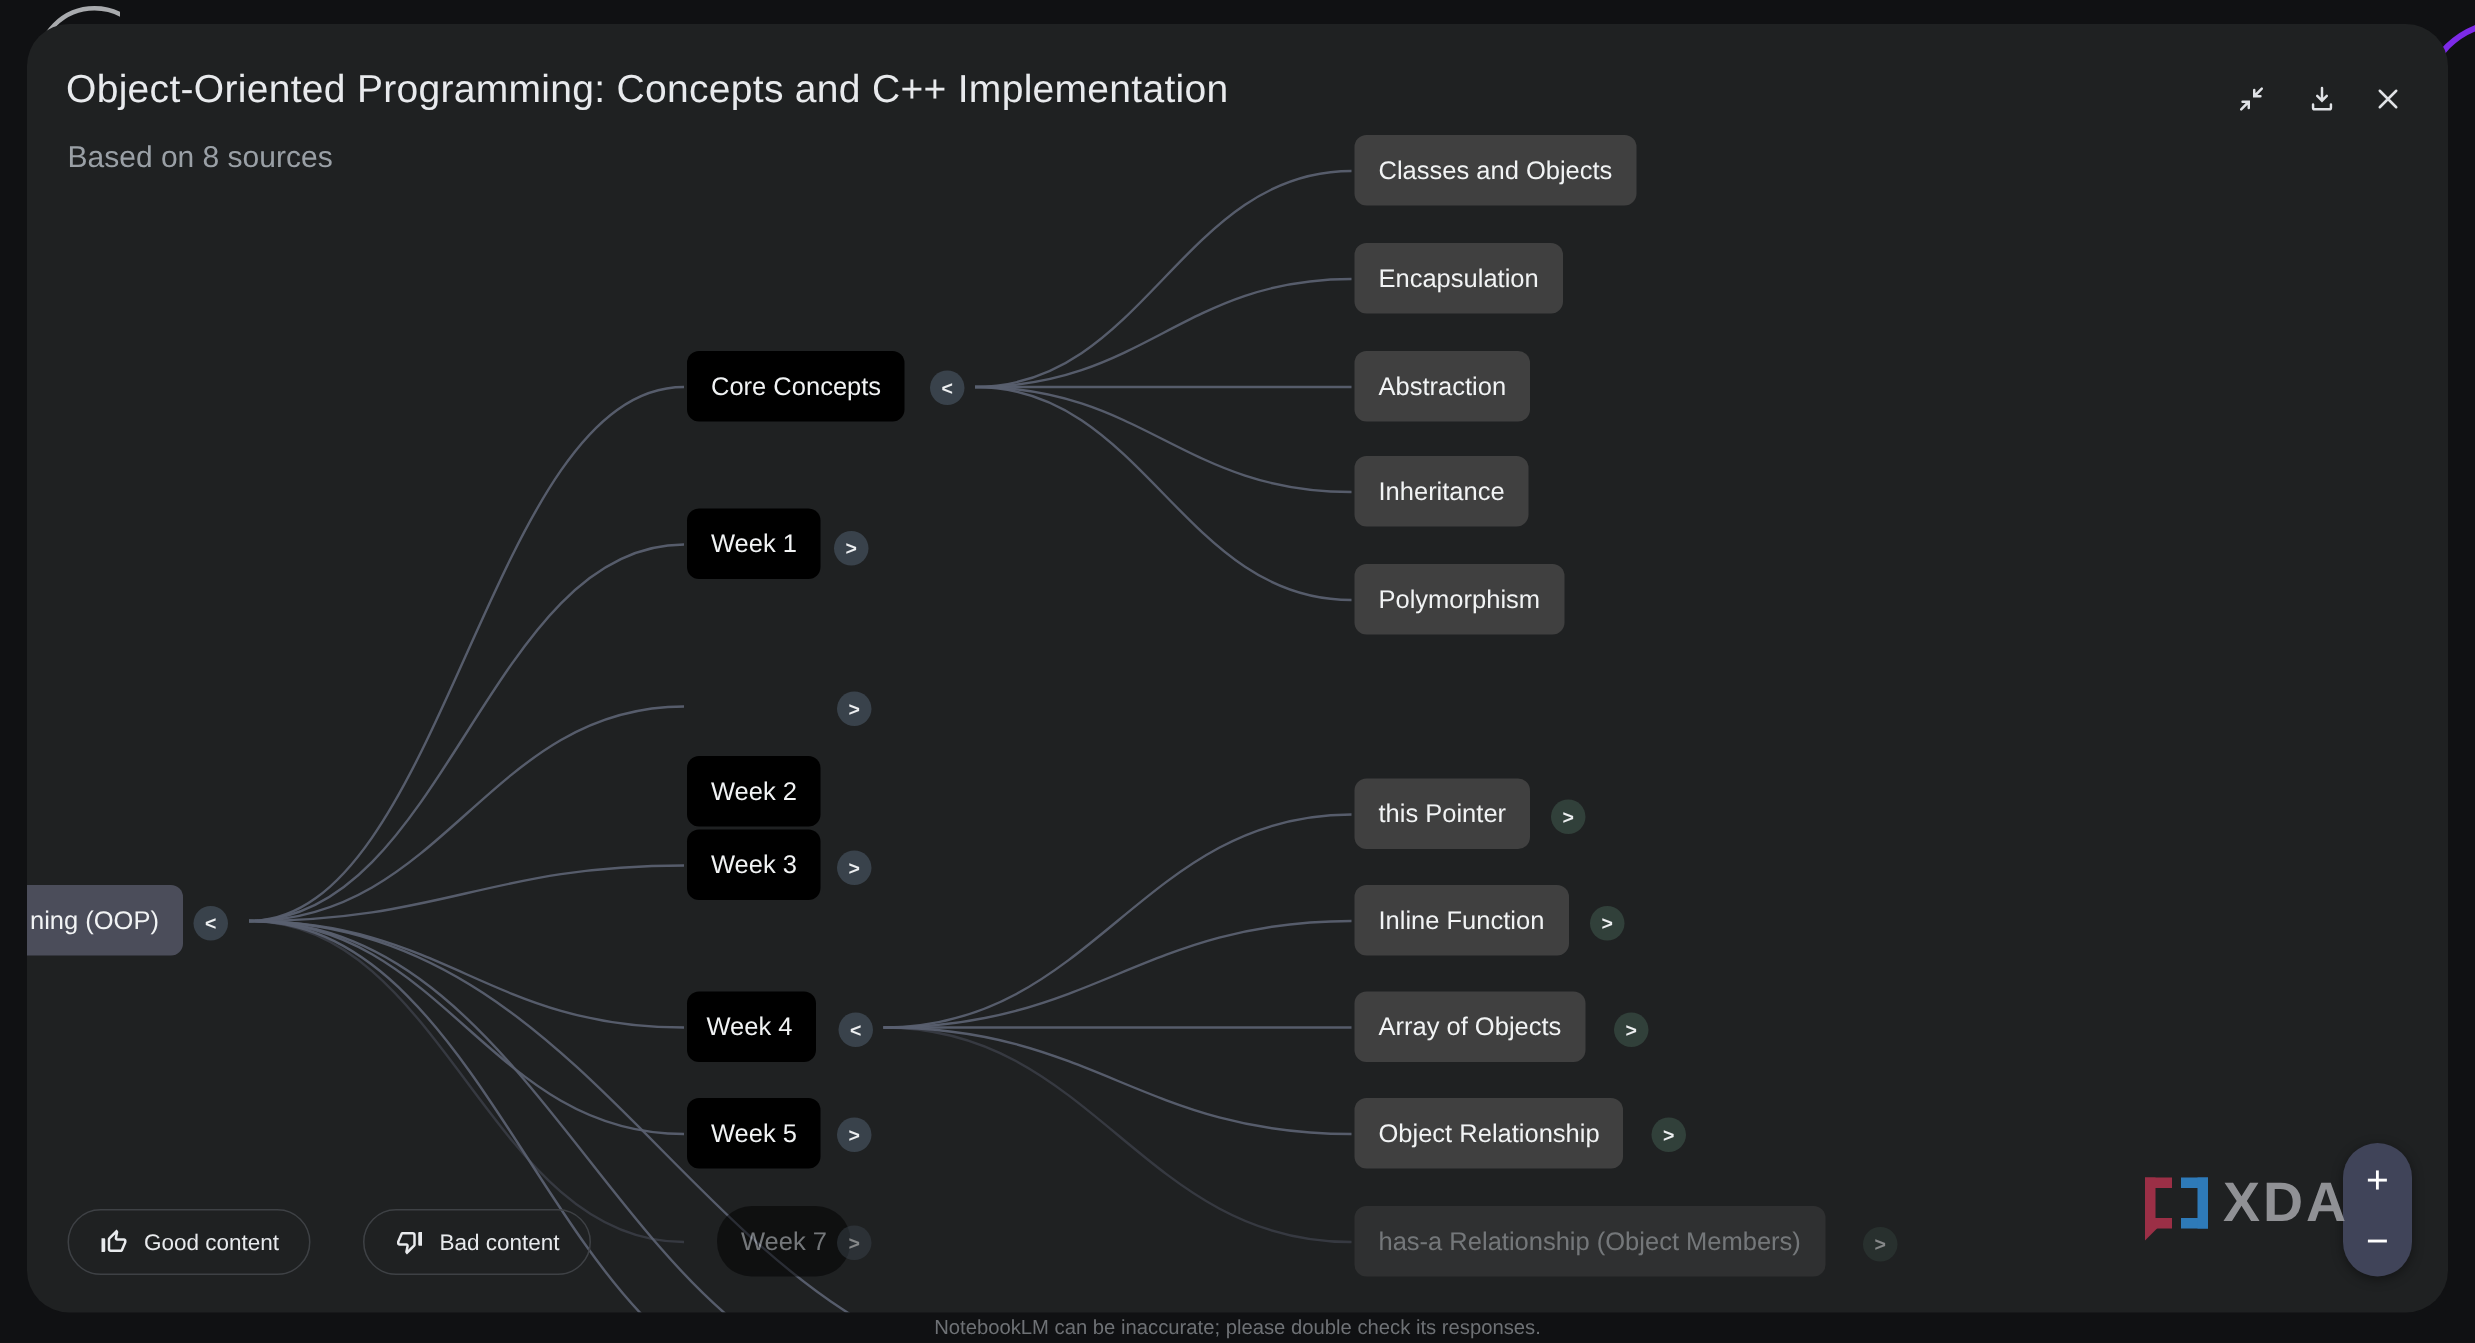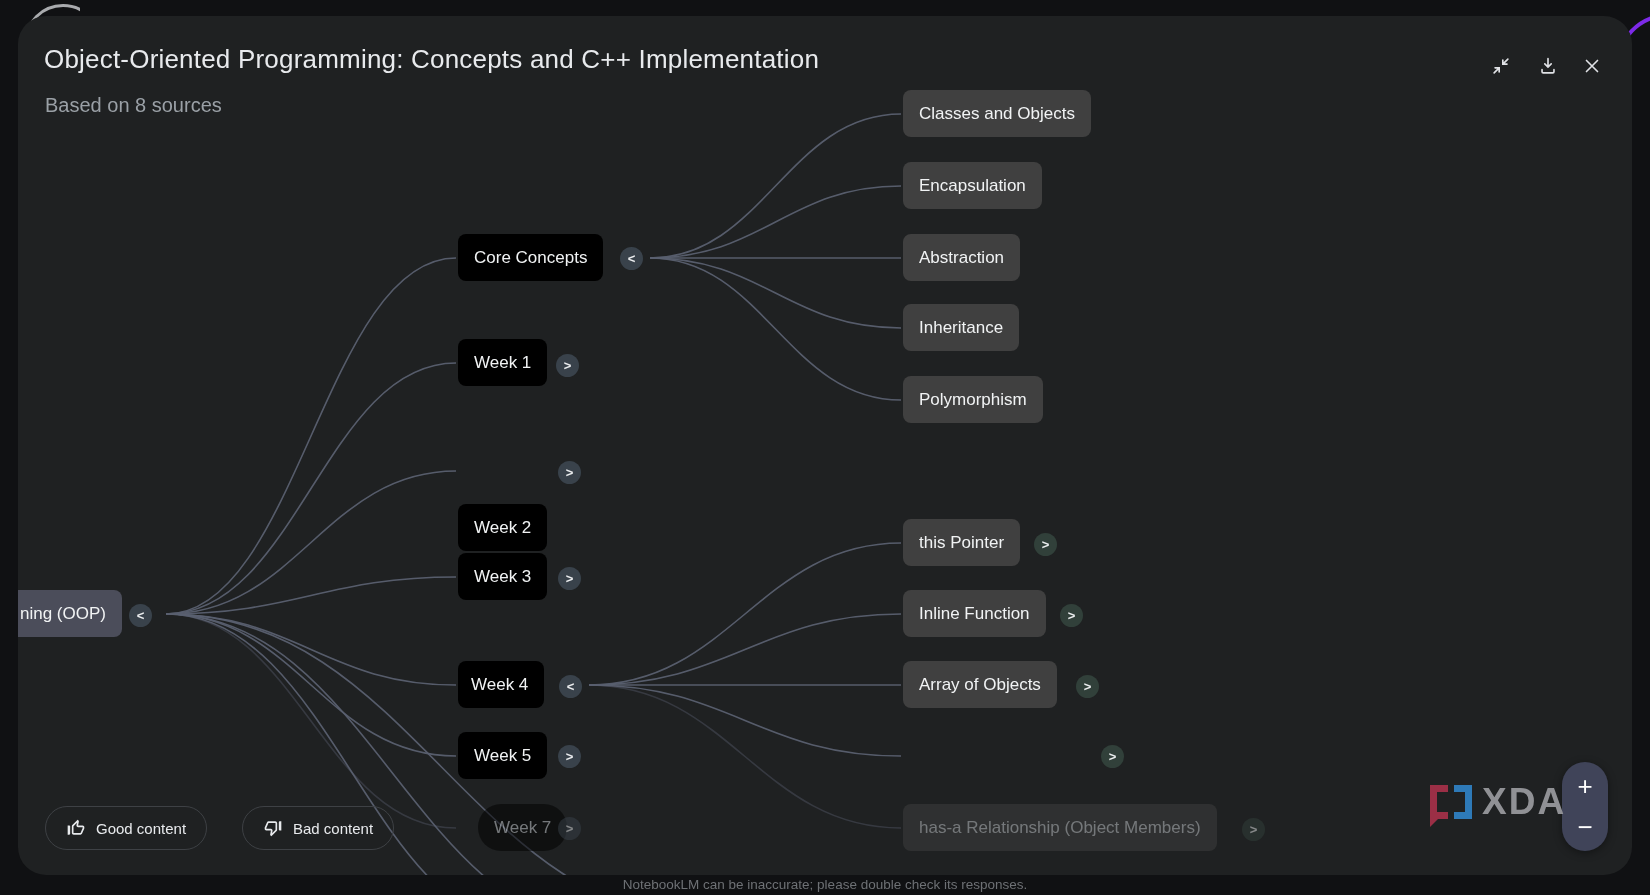--- a/index.html
+++ b/index.html
@@ -149,20 +149,21 @@
         <div class="node green" style="left: 885px; top: 146px;">Encapsulation</div>
         <div class="node green" style="left: 885px; top: 218px;">Abstraction</div>
         <div class="node green" style="left: 885px; top: 288px;">Inheritance</div>
         <div class="node green" style="left: 885px; top: 360px;">Polymorphism</div>
         <div class="node green" style="left: 885px; top: 503px;">this Pointer</div>
         <div class="expand-btn green" style="left: 1016px; top: 517px;">&gt;</div>
         <div class="node green" style="left: 885px; top: 574px;">Inline Function</div>
         <div class="expand-btn green" style="left: 1042px; top: 588px;">&gt;</div>
         <div class="node green" style="left: 885px; top: 645px;">Array of Objects</div>
         <div class="expand-btn green" style="left: 1058px; top: 659px;">&gt;</div>
+        <div class="node green" style="left: 885px; top: 716px;">Object Relationship</div>
         <div class="expand-btn green" style="left: 1083px; top: 729px;">&gt;</div>
         <div class="node green faded" style="left: 885px; top: 788px;">has-a Relationship (Object Members)</div>
         <div class="expand-btn green faded" style="left: 1224px; top: 802px;">&gt;</div>
       </div>
 
     <button class="fb-btn" style="left:27px;">
       <svg width="20" height="20" viewBox="0 0 24 24">
         <path d="M13.11 5.72l-.57 2.89c-.12.59.04 1.2.42 1.66.38.46.94.73 1.54.73H20v1.08L17.43 18H9.34c-.18 0-.34-.16-.34-.34V9.82l4.11-4.1M14 2L7.59 8.41C7.21 8.79 7 9.3 7 9.83v7.83C7 18.95 8.05 20 9.34 20h8.1c.71 0 1.36-.37 1.72-.97l2.67-6.15c.11-.25.17-.52.17-.8V11c0-1.1-.9-2-2-2h-5.5l.92-4.65c.05-.22.02-.46-.08-.66-.23-.45-.52-.86-.88-1.22L14 2zM4 9H2v11h2c.55 0 1-.45 1-1v-9c0-.55-.45-1-1-1z"></path>
       </svg>
       <span>Good content</span>

